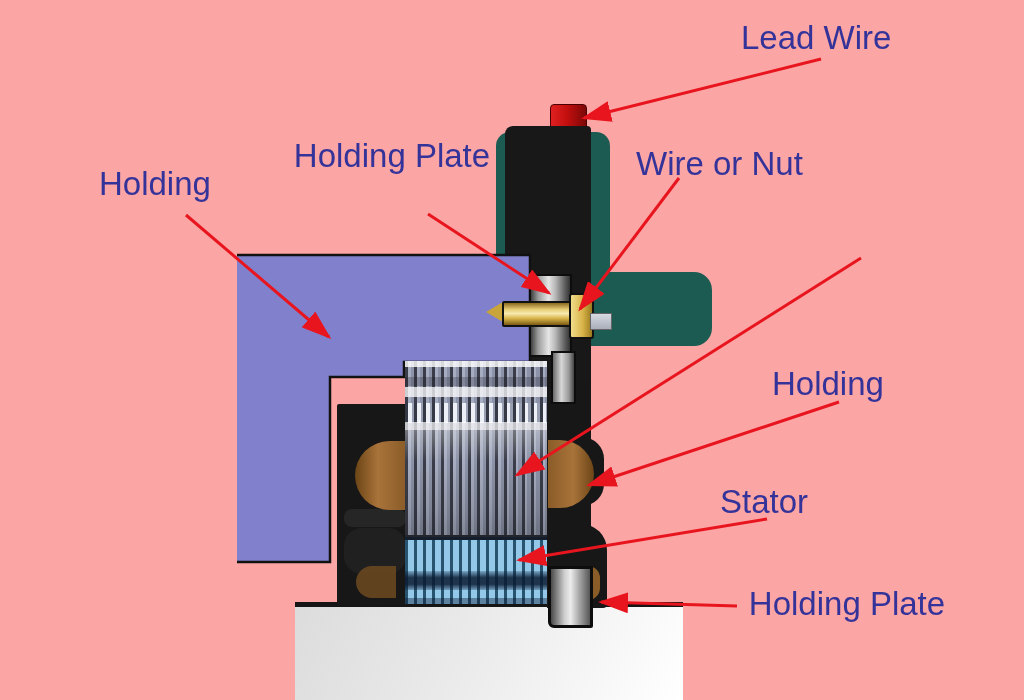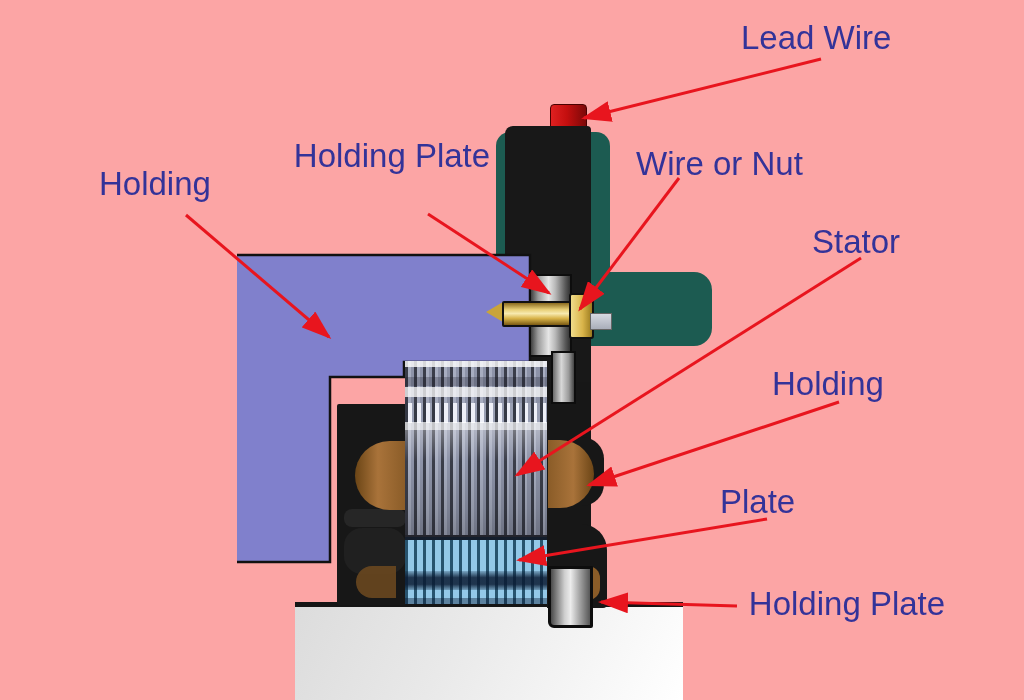--- a/index.html
+++ b/index.html
@@ -164,20 +164,19 @@
     <line class="arrow-line" x1="767" y1="519" x2="519" y2="560" marker-end="url(#arrowhead)"></line>
     <line class="arrow-line" x1="737" y1="606" x2="601" y2="602" marker-end="url(#arrowhead)"></line>
   </svg>
 
   <div class="lbl" style="left:741px;top:18px;">Lead Wire</div>
   <div class="lbl" style="left:99px;top:164px;">Holding</div>
   <div class="lbl center" style="left:272px;top:136px;width:240px;">
     <span style="display:block;">Holding Plate</span>
   </div>
   <div class="lbl" style="left:636px;top:144px;">Wire or Nut</div>
-  <div class="lbl" style="left:812px;top:222px;">Stator</div>
   <div class="lbl" style="left:772px;top:364px;">Holding</div>
-  <div class="lbl" style="left:720px;top:482px;">Plate</div>
+  <div class="lbl" style="left:720px;top:482px;">Stator</div>
   <div class="lbl center" style="left:727px;top:584px;width:240px;">
     <span style="display:block;">Holding Plate</span>
   </div>
 
 </div>
 
 </body></html>

